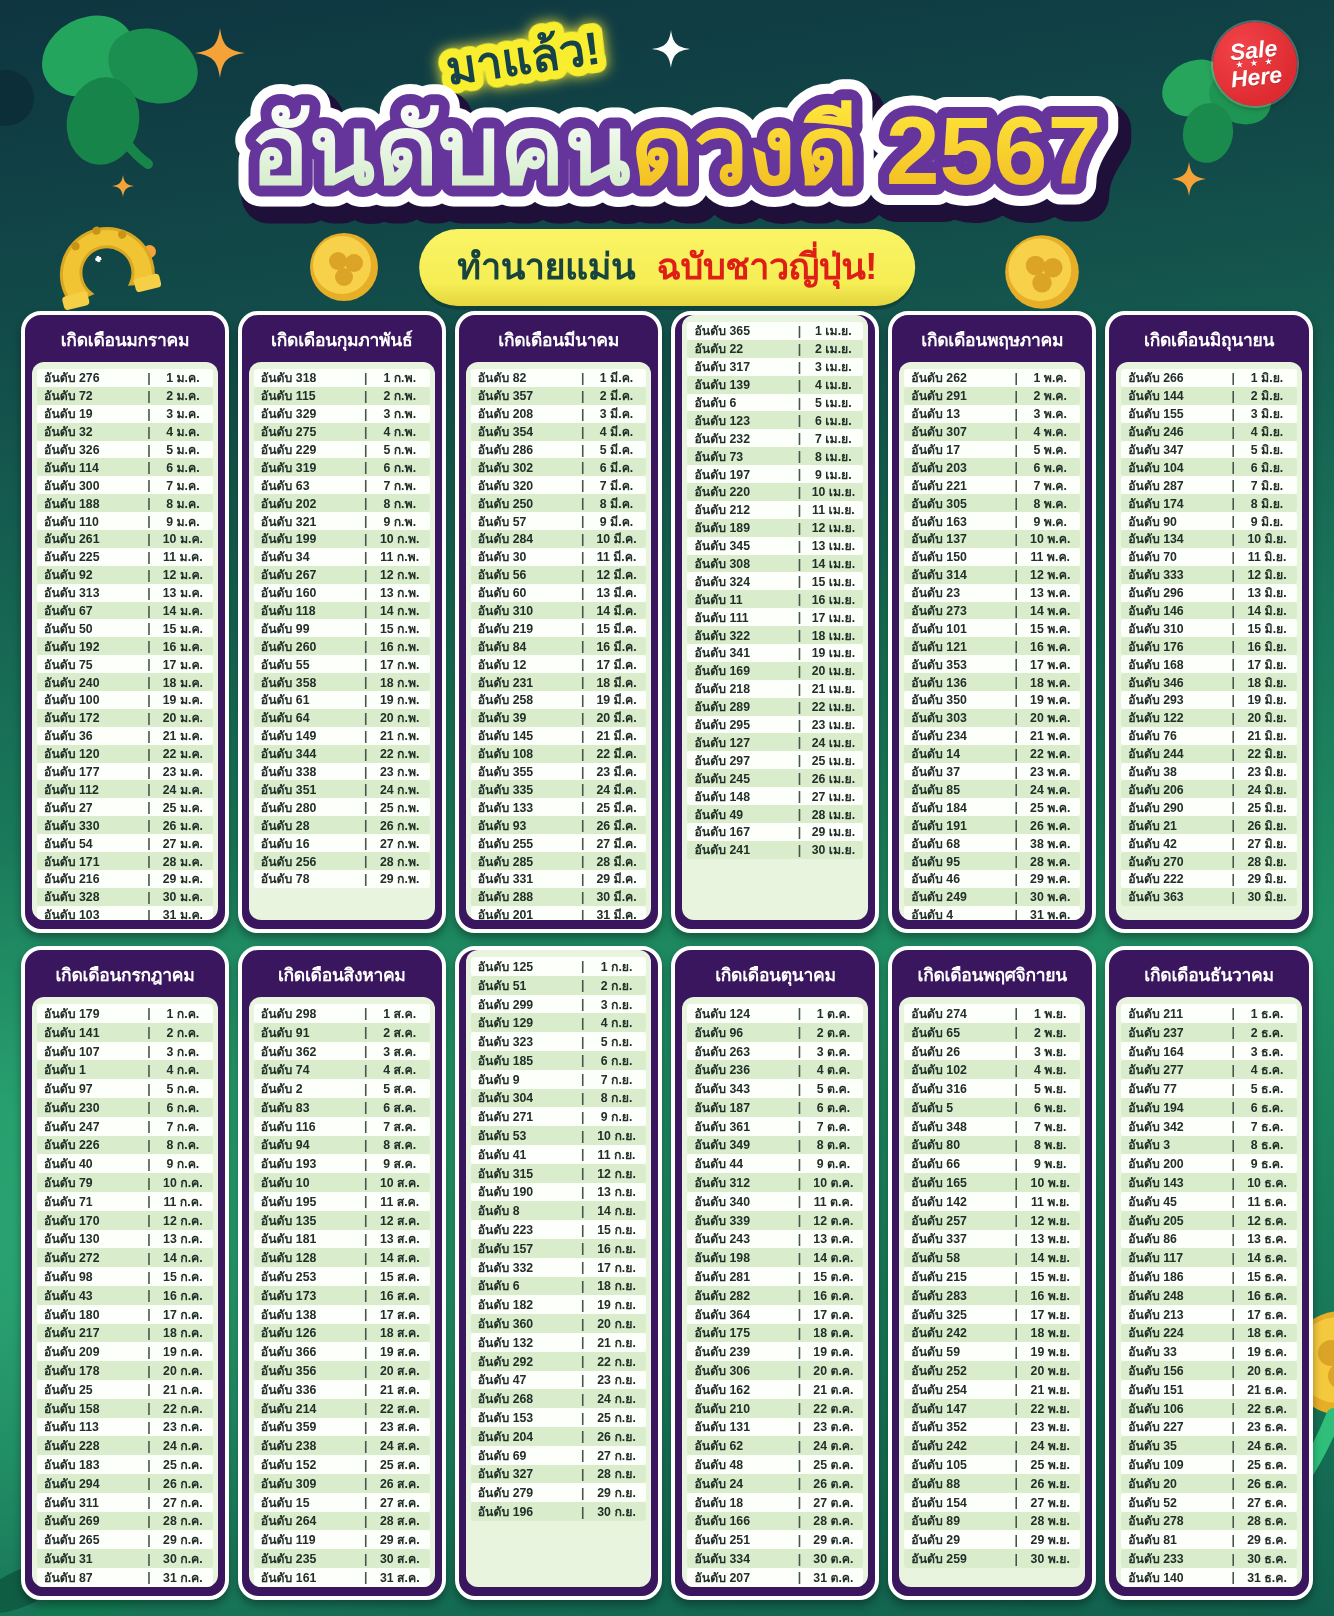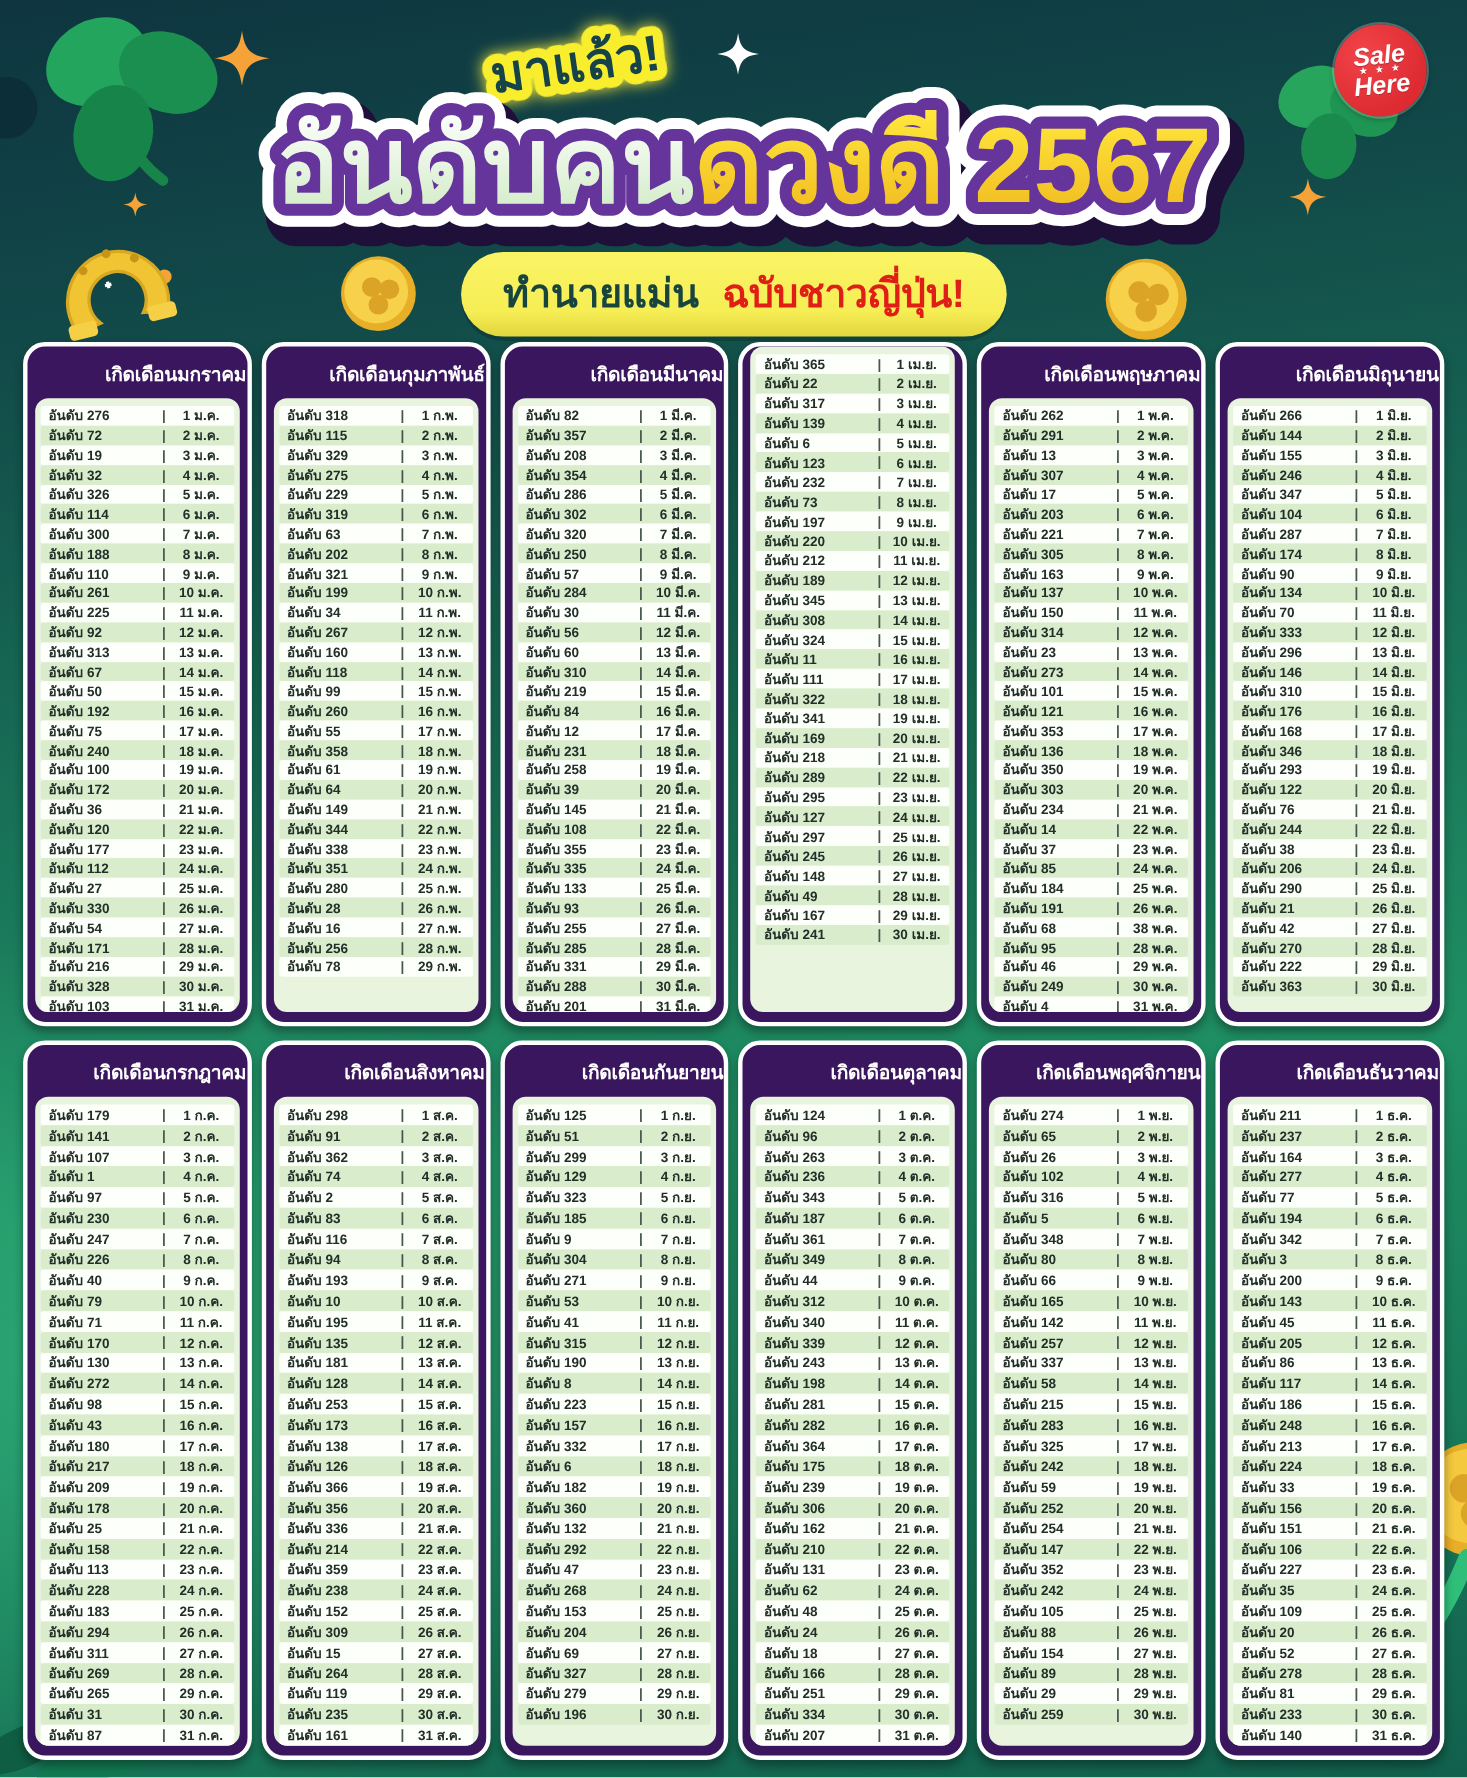--- a/index.html
+++ b/index.html
@@ -42,21 +42,21 @@
     display:grid;grid-template-columns:repeat(6,1fr);
     grid-template-rows:622px 654px;gap:13px 9px;
   }
   .panel{
     background:#3a165e;border:4px solid #ffffff;border-radius:20px;
     box-shadow:0 5px 9px rgba(0,0,0,.35);
     display:flex;flex-direction:column;overflow:hidden;
   }
   .panel-h{
     color:#ffffff;font-weight:bold;font-size:17.5px;letter-spacing:-.3px;
-    text-align:right;padding:11px 1px 8px;white-space:nowrap;
+    text-align:center;padding:11px 1px 8px;white-space:nowrap;
   }
   .panel-b{
     flex:1;background:#e9f4df;margin:0 7px 9px;border-radius:12px;
     padding:7px 5px 5px;display:flex;flex-direction:column;overflow:hidden;
   }
   .row{display:flex;align-items:center;font-weight:bold;font-size:12.3px;
     color:#222e28;border-radius:3px;flex:0 0 auto;}
   .r1 .row{height:17.9px;}
   .r2 .row{height:18.8px;}
   .row:nth-child(odd){background:#fdfffa;}
@@ -1440,21 +1440,20 @@
             <span class="date">30 ส.ค.</span>
           </div>
           <div class="row">
             <span class="rank">อันดับ 161</span>
             <span class="sep">|</span>
             <span class="date">31 ส.ค.</span>
           </div>
         </div>
       </div>
       <div class="panel r2">
-        <div class="panel-h">เกิดเดือนกันยายน</div>
         <div class="panel-b">
           <div class="row">
             <span class="rank">อันดับ 125</span>
             <span class="sep">|</span>
             <span class="date">1 ก.ย.</span>
           </div>
           <div class="row">
             <span class="rank">อันดับ 51</span>
             <span class="sep">|</span>
             <span class="date">2 ก.ย.</span>
@@ -1595,21 +1594,21 @@
             <span class="date">29 ก.ย.</span>
           </div>
           <div class="row">
             <span class="rank">อันดับ 196</span>
             <span class="sep">|</span>
             <span class="date">30 ก.ย.</span>
           </div>
         </div>
       </div>
       <div class="panel r2">
-        <div class="panel-h">เกิดเดือนตุลาคม</div>
+        <div class="panel-h">เกิดเดือนตุนาคม</div>
         <div class="panel-b">
           <div class="row">
             <span class="rank">อันดับ 124</span>
             <span class="sep">|</span>
             <span class="date">1 ต.ค.</span>
           </div>
           <div class="row">
             <span class="rank">อันดับ 96</span>
             <span class="sep">|</span>
             <span class="date">2 ต.ค.</span>

